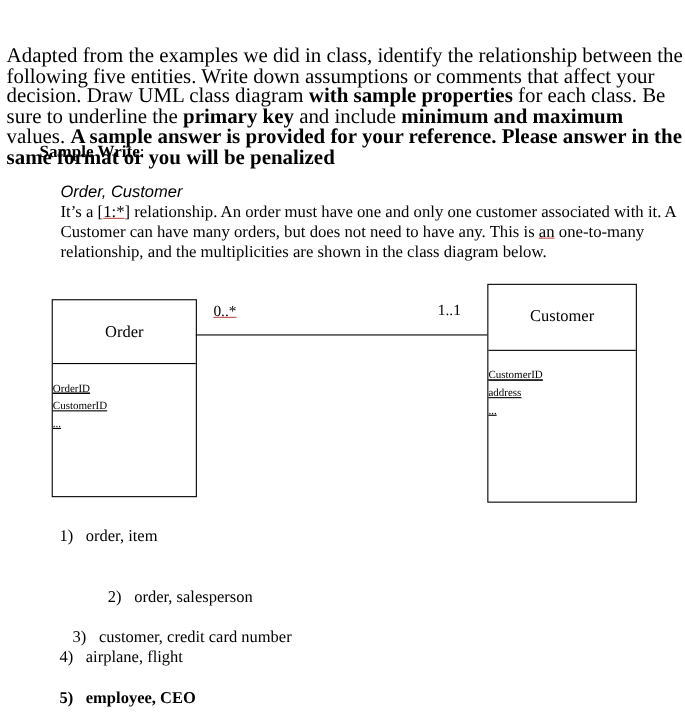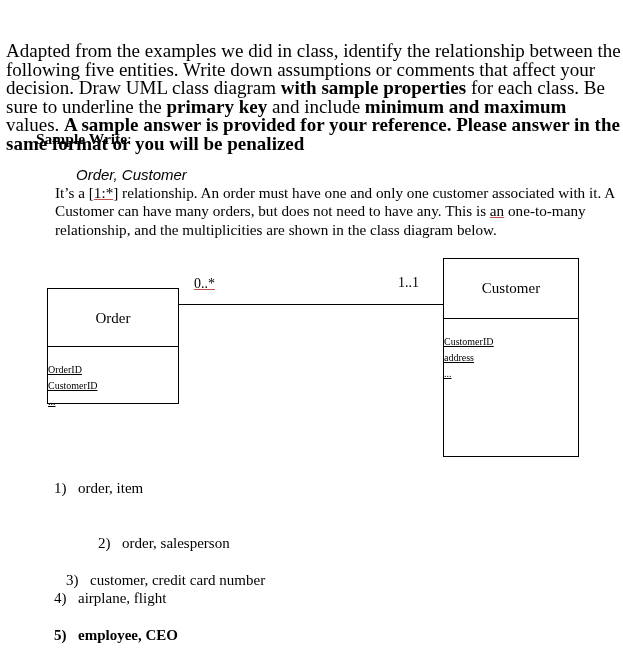--- a/index.html
+++ b/index.html
@@ -4,21 +4,21 @@
 <style>
   html, body { margin:0; padding:0; background:#ffffff; }
   body { width:623px; height:648px; position:relative; overflow:hidden;
          font-family:"Liberation Serif", "DejaVu Serif", serif; color:#000; }
   .intro { position:absolute; left:6px; top:2px; width:615px;
            font-size:19px; line-height:18.6px;margin-top:40px; }
   .intro b { font-weight:bold; }
   .sample-head { position:absolute; left:36px; top:130px; font-size:15.5px; }
   .sample-head b { font-weight:bold; }
   .pair-title { position:absolute; left:55px; top:166px; font-size:15px;
-                font-style:italic; font-family:"Liberation Sans", "DejaVu Sans", sans-serif;margin-left:21px; }
+                font-style:italic; font-family:"Liberation Sans", "DejaVu Sans", sans-serif; }
   .para { position:absolute; left:55px; top:184px; width:565px; font-size:15.2px; line-height:18.4px; }
   .wavy { text-decoration:underline; text-decoration-color:#c0504d; }
   .box { position:absolute; border:1.2px solid #000; box-sizing:border-box; }
   .box .hdr { position:absolute; left:0; right:0; display:flex; align-items:center;
               justify-content:center; font-size:15px; }
   .box .divider { position:absolute; left:0; right:0; border-top:1.2px solid #000; }
   .box .attrs { position:absolute; left:0; right:0; text-align:left; font-size:10px; line-height:16px;text-decoration:underline; }
   .pk { text-decoration:underline; }
   .assoc { position:absolute; left:178px; top:304px; width:265px; border-top:1.2px solid #000; }
   .mult { position:absolute; font-size:14px; }
@@ -31,21 +31,21 @@
 <body>
 
 <div class="intro"><span>Adapted from the examples we did in class, identify the relationship between the following five entities. Write down assumptions or comments that affect your decision. Draw UML class diagram </span><b>with sample properties</b><span> for each class. Be sure to underline the </span><b>primary key</b><span> and include </span><b>minimum and maximum</b><span> values. </span><b>A sample answer is provided for your reference. Please answer in the same format or you will be penalized</b></div>
 
 <div class="sample-head"><b>Sample Write</b><span>:</span></div>
 
 <div class="pair-title">Order, Customer</div>
 
 <div class="para"><span>It’s a [</span><span class="wavy">1:*</span><span>] relationship. An order must have one and only one customer associated with it. A Customer can have many orders, but does not need to have any. This is </span><span class="wavy">an</span><span> one-to-many relationship, and the multiplicities are shown in the class diagram below.</span></div>
 
-<div class="box" style="left:47px; top:288px; width:132px; height:116px;">
+<div class="box" style="left:47px; top:272px; width:132px; height:180px;">
   <div class="hdr" style="top:0; height:58px;">Order</div>
   <div class="divider" style="top:57px;"></div>
   <div class="attrs" style="top:73px;">
     <div class="pk">OrderID</div>
     <div>CustomerID</div>
     <div>...</div>
   </div>
 </div>
 
 <div class="assoc"></div>

